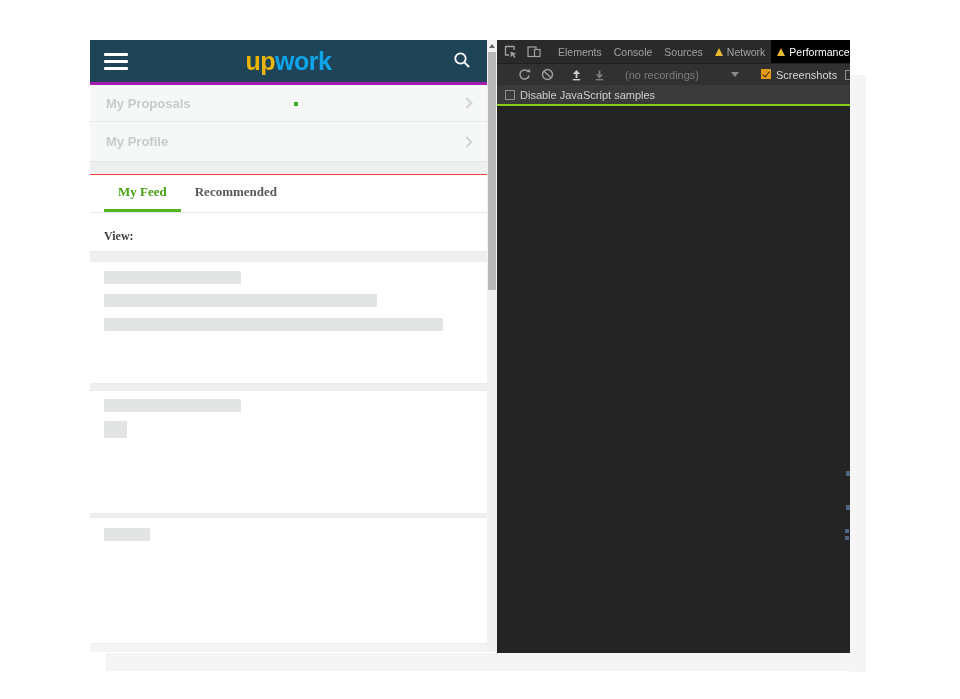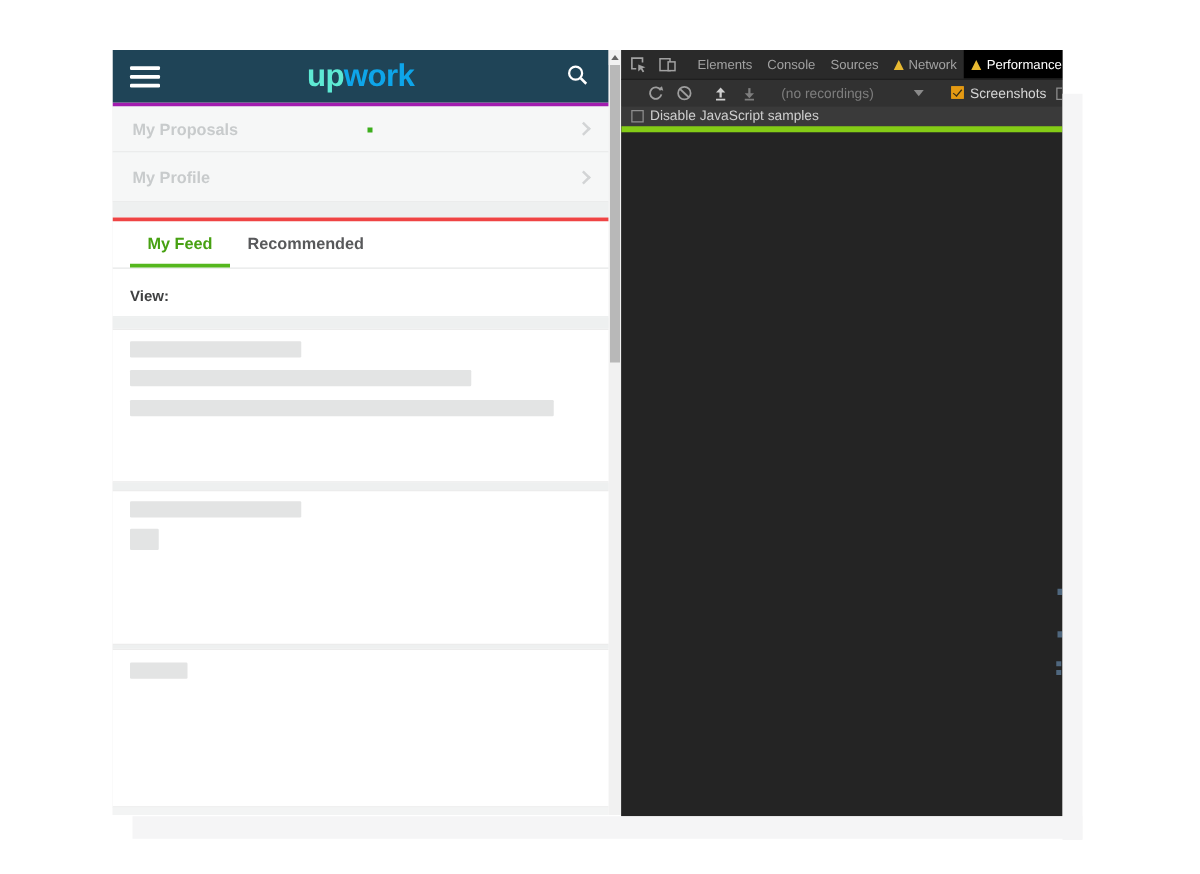--- a/index.html
+++ b/index.html
@@ -7,38 +7,38 @@
   .stage { position:relative; width:960px; height:699px; overflow:hidden; background:#fff; }
 
   
   .upwork-panel { position:absolute; left:90px; top:40px; width:397px; height:612px;
     background:#f3f4f4; overflow:hidden; }
   .uw-header { position:relative; height:42px; background:#1f4457; display:flex; align-items:center; }
   .hamburger { margin-left:14px; width:24px; cursor:pointer; }
   .hamburger .bar { height:3px; background:#fff; border-radius:1px; margin:4px 0; width:24px; }
   .uw-logo { position:absolute; left:0; right:0; text-align:center; font-size:25px; font-weight:bold;
     letter-spacing:-0.5px; }
-  .uw-logo .lg-up { color:#5eead4; }
+  .uw-logo .lg-up { color:#eab308; }
   .uw-logo .lg-work { color:#0ea5e9; }
   .uw-search { position:absolute; right:16px; top:11px; }
 
   .uw-menu { background:#f3f4f4; }
   .uw-menu-row { height:40px; background:#f6f7f7; border-bottom:1px solid #e7e9e9;
     display:flex; align-items:center; justify-content:space-between; padding:0 16px; }
   .uw-menu-row:first-child { border-top:3px solid #a21caf; }
   .uw-menu-label { color:#c8cbcc; font-size:13px; font-weight:bold; }
   .chev { width:8px; height:8px; border-top:2px solid #d2d4d5; border-right:2px solid #d2d4d5;
     transform:rotate(45deg); }
   .loader-dot { position:absolute; left:204px; top:62px; width:4px; height:4px; background:#3cae1d; }
 
   .uw-gap { height:12px; background:#eef0f0; }
   .uw-gap-sm { height:6px; background:#eef0f0; }
   .uw-gap-xs { height:3px; background:#eef0f0; }
 
-  .uw-tabs-card { background:#ffffff; border-top:3px solid #ef4444; }
+  .uw-tabs-card { background:#ffffff; border-top:1px solid #ef4444;font-family:Liberation Serif, serif; }
   .uw-tabs { display:flex; height:38px; padding-left:14px; border-bottom:1px solid #e6e8e8; }
   .uw-tab { display:flex; align-items:center; padding:0 14px; font-size:13px; font-weight:bold;
     color:#58595b; cursor:pointer; border-bottom:3px solid transparent; }
   .uw-tab.active { color:#47a112; border-bottom-color:#55b71e; }
   .uw-view-row { height:39px; padding:13px 14px; border-bottom:1px solid #e9ebeb; }
   .uw-view-label { font-size:12px; font-weight:bold; color:#3f4041; }
 
   .uw-card { background:#ffffff; border-top:1px solid #ececec; border-bottom:1px solid #ececec;
     padding:8px 14px; }
   .card-1 { height:123px; }
@@ -76,21 +76,21 @@
     border-top:5px solid #8a8a8a; margin:0 8px 0 26px; cursor:pointer; }
   .dt-check { display:flex; align-items:flex-start; margin-left:8px; cursor:pointer; font-size:11px; color:#d6d6d6; }
   .cb { width:10px; height:10px; border:1px solid #8f8f8f; background:transparent; margin-right:5px;
     position:relative; flex:0 0 10px; }
   .cb.checked { background:#e59a13; border-color:#e59a13; }
   .cb.checked::after { content:""; position:absolute; left:2.5px; top:0px; width:3px; height:6px;
     border-right:1.5px solid #332b15; border-bottom:1.5px solid #332b15; transform:rotate(40deg); }
 
   .dt-settings { background:#3a3a3a; flex:0 0 auto; }
   .dt-setting-row { height:21px; display:flex; align-items:center; padding-left:8px;
-    border-bottom:5px solid #84cc16; font-size:11px; color:#cfcfcf; }
+    border-bottom:2px solid #84cc16; font-size:11px; color:#cfcfcf; }
 
   .dt-main { flex:1 1 auto; background:#242424; position:relative; }
   .artifact { position:absolute; background:#5d7e9c; opacity:0.75; }
 
   
   .right-strip { position:absolute; left:850px; top:75px; width:16px; height:597px; background:#f5f5f6; }
   .bottom-strip { position:absolute; left:106px; top:653px; width:760px; height:18px; background:#f5f5f6; }
 
   svg { display:block; }
 </style>

